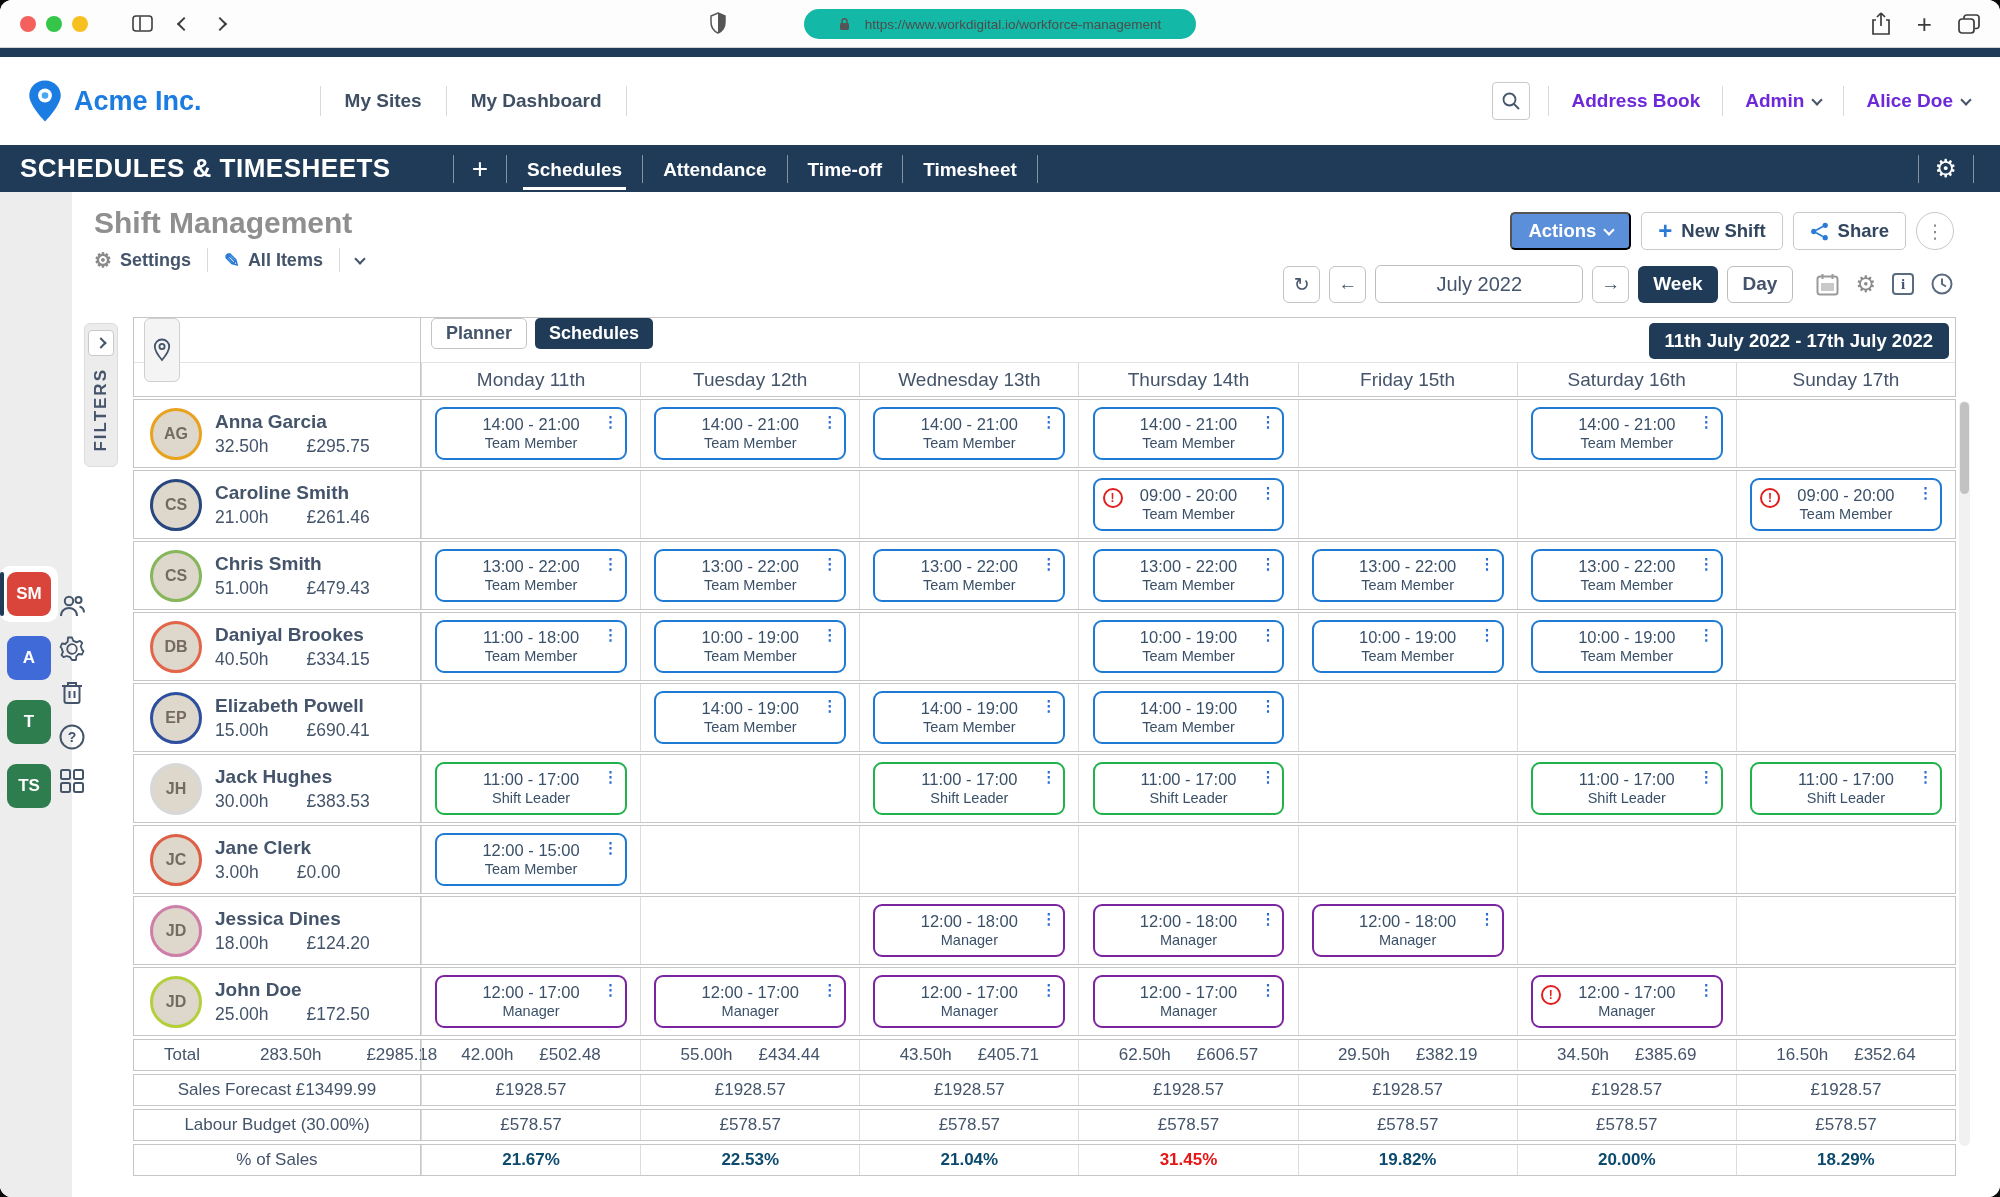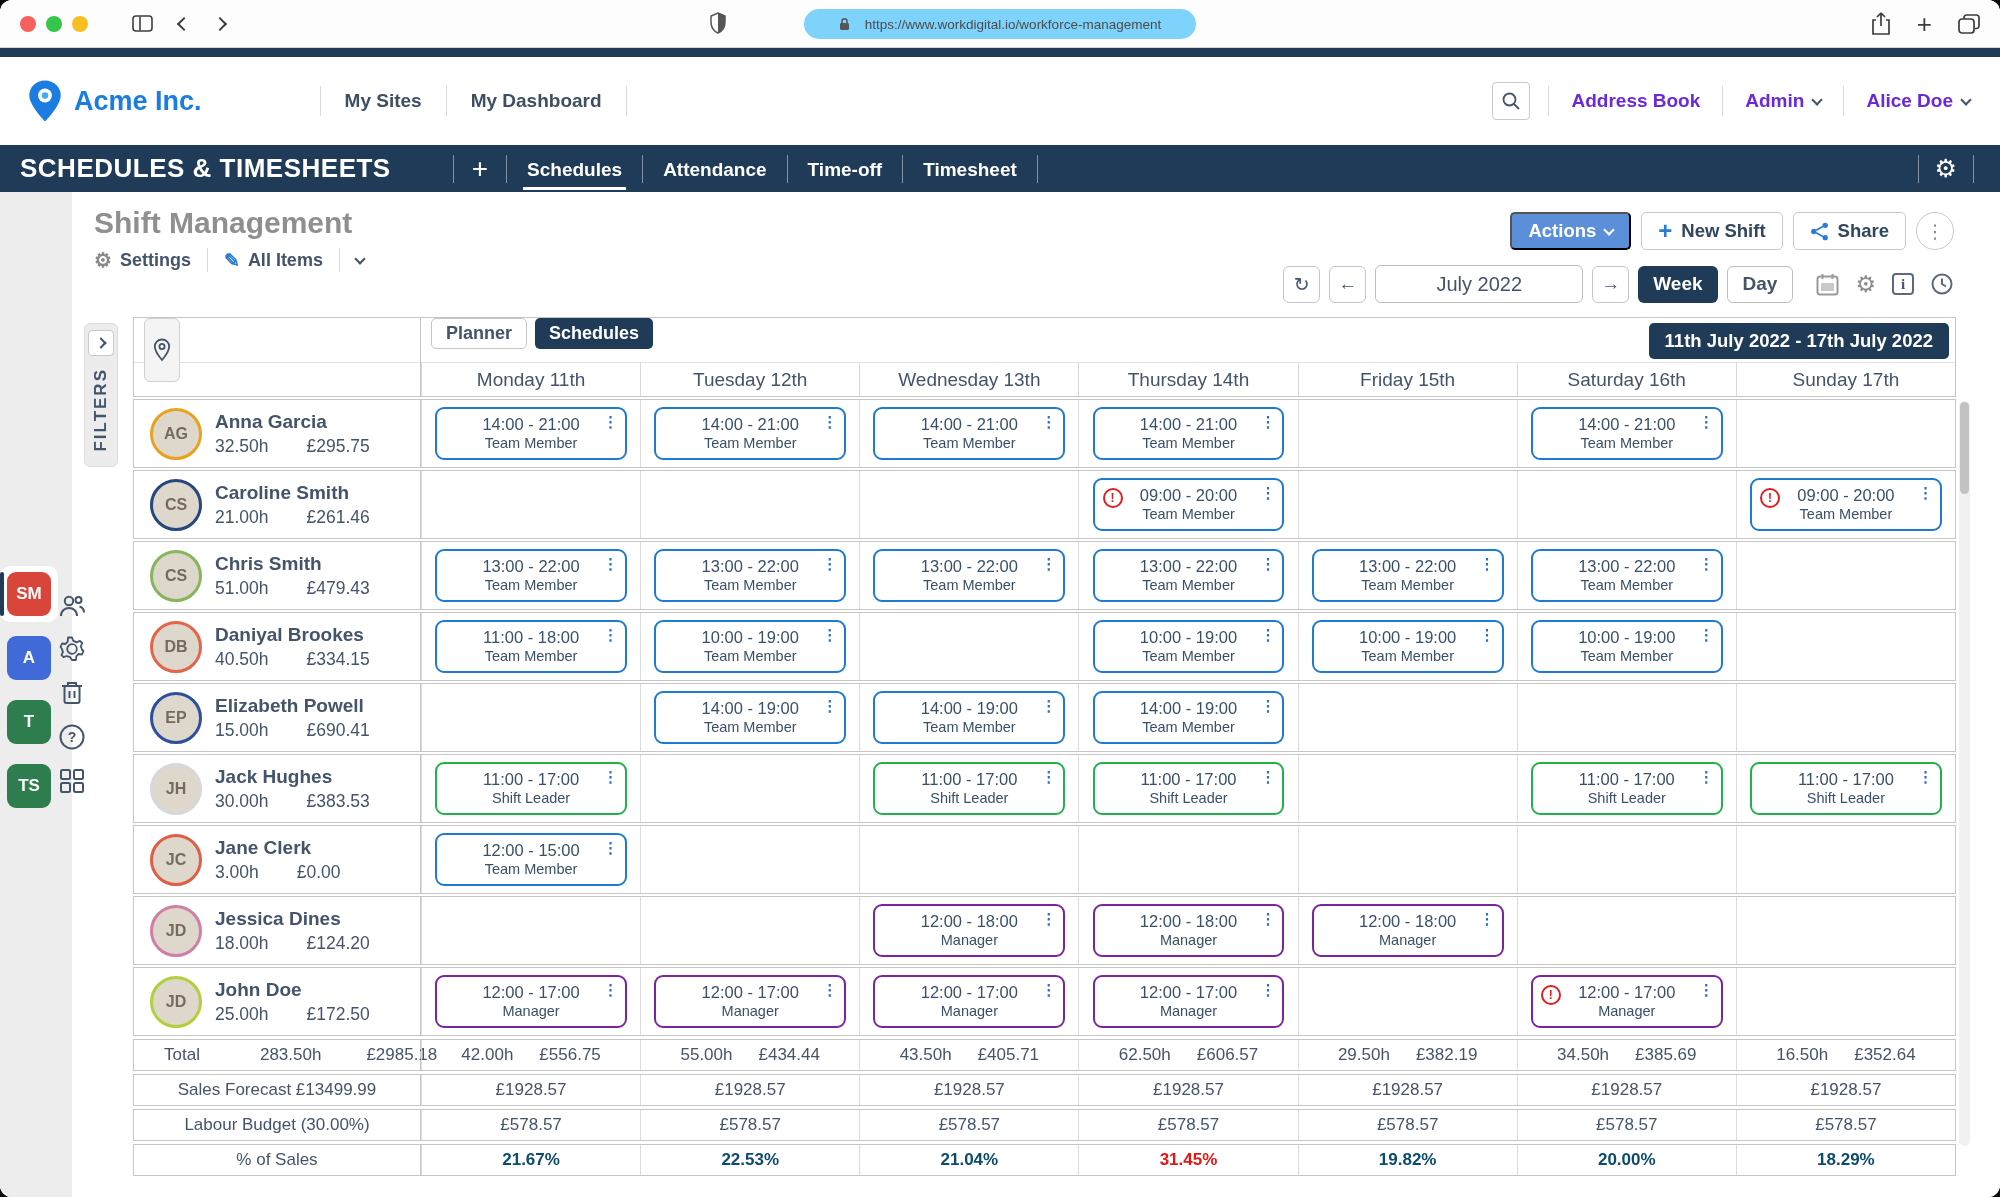--- a/index.html
+++ b/index.html
@@ -8,21 +8,21 @@
   .window{width:2000px;height:1197px;background:#fff;border-radius:12px;overflow:hidden;display:flex;flex-direction:column}
 
   
   .chrome{height:48px;background:#fdfdfd;border-bottom:1px solid #d6d6d6;display:flex;align-items:center;padding:0 20px;position:relative;flex:0 0 auto}
   .tl{width:16px;height:16px;border-radius:50%;display:inline-block;margin-right:10px}
   .chrome-icons{display:flex;align-items:center;gap:26px;margin-left:34px;color:#3c3c3c}
   .chev{border:solid #3e3e3e;border-width:0 2px 2px 0;display:inline-block;padding:4px}
   .chev.left{transform:rotate(135deg)}
   .chev.right{transform:rotate(-45deg)}
   .chev.down{border-color:#44546a;padding:3px;transform:rotate(45deg);margin-bottom:3px}
-  .url-pill{position:absolute;left:50%;top:9px;transform:translateX(-50%);width:392px;height:30px;background:#7dd3fc;border-radius:15px;display:flex;align-items:center;justify-content:center;gap:15px}
+  .url-pill{position:absolute;left:50%;top:9px;transform:translateX(-50%);width:392px;height:30px;background:#14b8a6;border-radius:15px;display:flex;align-items:center;justify-content:center;gap:15px}
   .url-text{font-size:13.5px;color:#4c4c4c}
   .shield{position:absolute;left:710px;top:12px}
   .chrome-right{position:absolute;right:20px;top:0;height:48px;display:flex;align-items:center;gap:26px;color:#3c3c3c}
   .plus-glyph{font-size:26px;font-weight:300;line-height:1;color:#3c3c3c}
 
   
   .navy-strip{height:9px;background:#1f3b58;flex:0 0 auto}
   .site-header{height:88px;background:#fff;display:flex;align-items:center;padding:0 26px;flex:0 0 auto}
   .brand{display:flex;align-items:center;gap:10px}
   .brand-name{font-size:27px;font-weight:bold;color:#1b7ce2}
@@ -764,21 +764,21 @@
             </div>
           <div id="foot-rows">
               <div class="grid-row foot-row">
                 <div class="foot-label total">
                   <span>Total</span>
                   <span class="fl-hours">283.50h</span>
                   <span class="fl-pay">£2985.18</span>
                 </div>
                 <div class="foot-cell">
                   <span>42.00h</span>
-                  <span>£556.75</span>
+                  <span>£502.48</span>
                 </div>
                 <div class="foot-cell">
                   <span>55.00h</span>
                   <span>£434.44</span>
                 </div>
                 <div class="foot-cell">
                   <span>43.50h</span>
                   <span>£405.71</span>
                 </div>
                 <div class="foot-cell">

